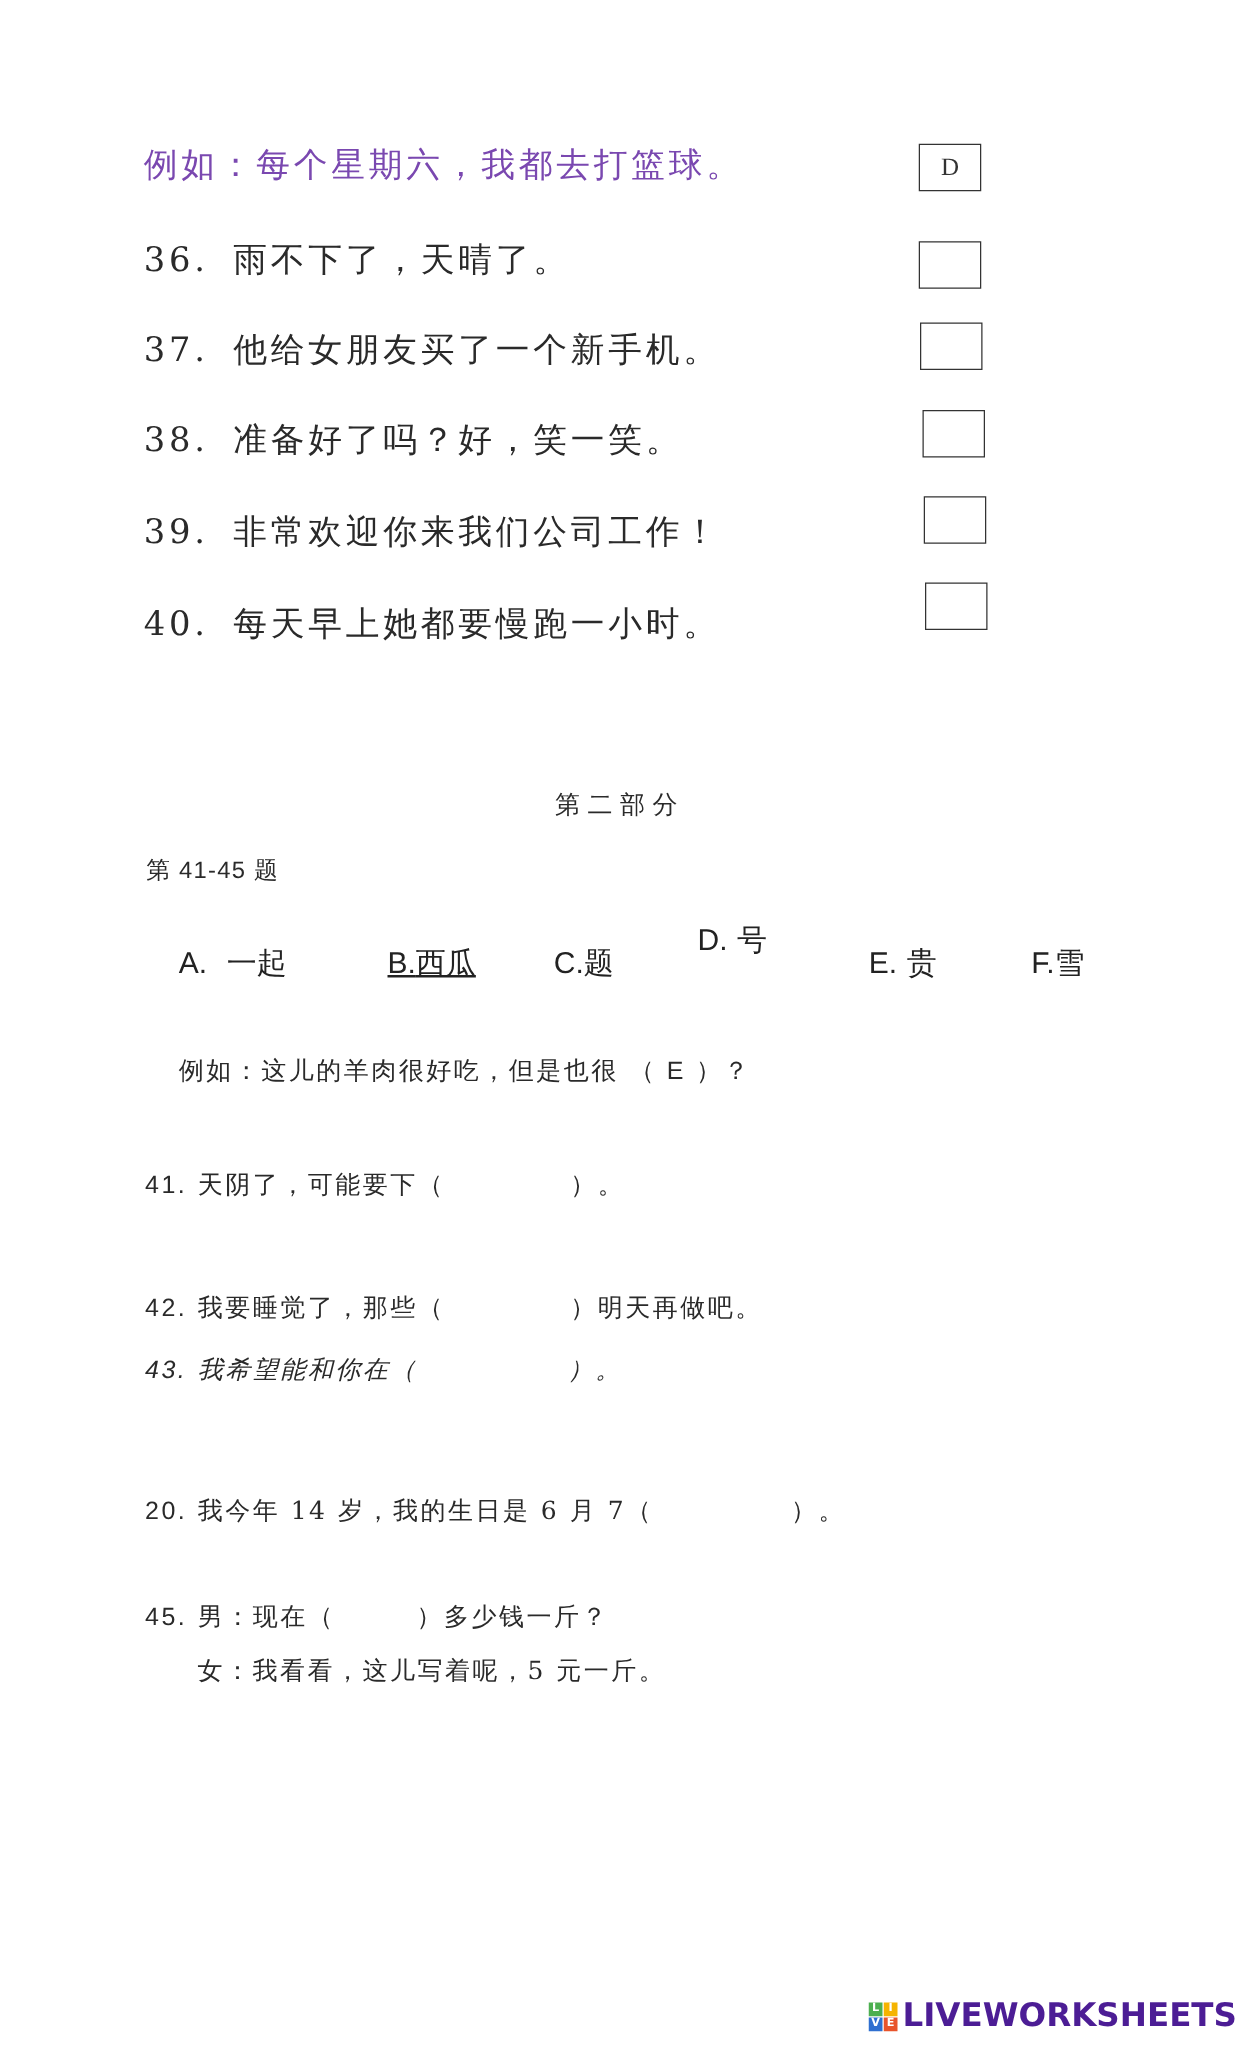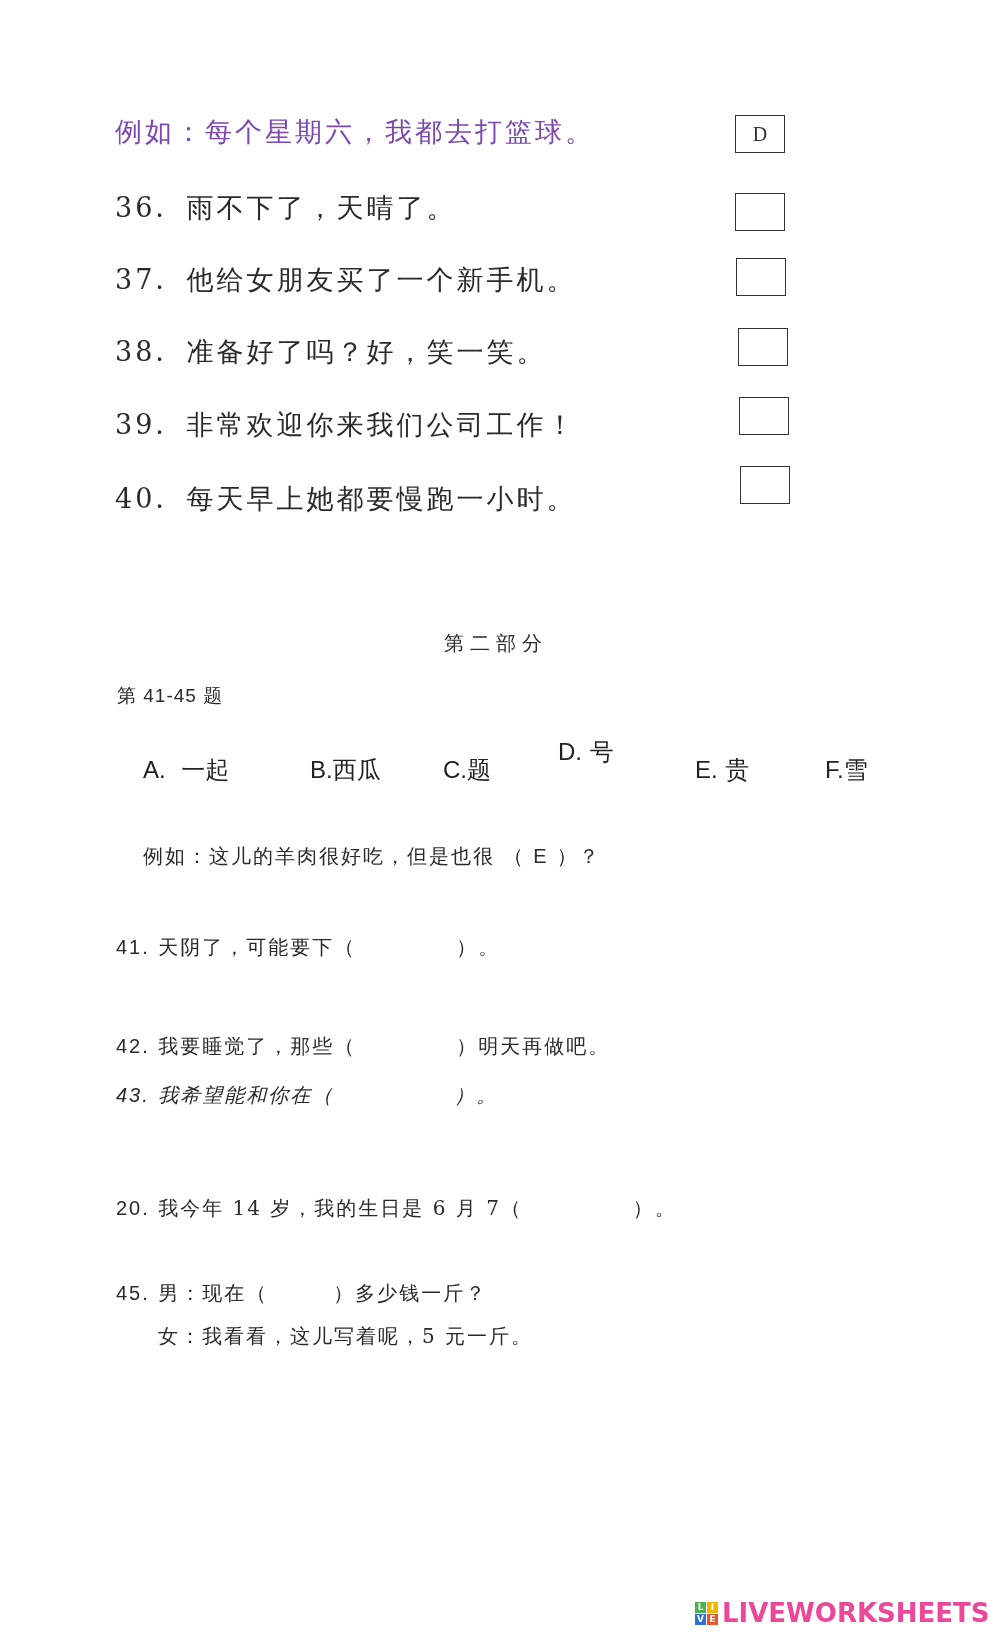--- a/index.html
+++ b/index.html
@@ -13,21 +13,21 @@
          font-family: "Liberation Serif", serif; font-size: 20px; color: #333; box-sizing: border-box; }
   .heading { font-size: 20px; letter-spacing: 6px; color: #2a2a2a; }
   .sans-num { font-family: "Liberation Sans", "DejaVu Sans", sans-serif; }
   .q2 { font-size: 20px; letter-spacing: 2px; color: #2a2a2a; }
   .opt { font-size: 24px; color: #222; }
   .blank { display: inline-block; border: none; background: transparent; height: 24px; vertical-align: middle; }
   .logo { position: absolute; left: 695px; top: 1598px; display: flex; align-items: center; }
   .tiles { display: grid; grid-template-columns: 11px 11px; grid-template-rows: 11px 11px; gap: 1px; margin-right: 4px; }
   .tile { font-family: "DejaVu Sans", sans-serif; font-size: 9px; font-weight: bold; color: #fff;
           display: flex; align-items: center; justify-content: center; }
-  .logo-text { font-family: "DejaVu Sans", sans-serif; font-weight: bold; font-size: 26px; color: #ec4899; letter-spacing: 0px; }
+  .logo-text { font-family: "DejaVu Sans", sans-serif; font-weight: bold; font-size: 26px; color: #4c1d95; letter-spacing: 0px; }
 </style>
 </head>
 <body>
 
 <div class="abs q1 purple" style="left:115px; top:114px;">例如：每个星期六，我都去打篮球。</div>
 <div class="box" style="left:735px; top:115px;">
   <span>D</span>
 </div>
 
 <div>
@@ -81,21 +81,21 @@
 </div>
 
 <div class="abs heading" style="left:444px; top:630px;">第二部分</div>
 <div class="abs q2 sans-num" style="left:117px; top:683px; font-size:19px; letter-spacing:1px;">第 41-45 题</div>
 
 <div>
   <div class="abs opt" style="left:143px; top:754px;">
     <span class="sans-num">A.</span>
     <span style="margin-left:8px;">一起</span>
   </div>
-  <div class="abs opt" style="left:310px; top:754px;">
+  <div class="abs opt" style="left:310px; top:754px;text-decoration:underline;">
     <span class="sans-num">B.</span><span>西瓜</span>
   </div>
   <div class="abs opt" style="left:443px; top:754px;">
     <span class="sans-num">C.</span><span>题</span>
   </div>
   <div class="abs opt" style="left:558px; top:736px;">
     <span class="sans-num">D.</span>
     <span>号</span>
   </div>
   <div class="abs opt" style="left:695px; top:754px;">

